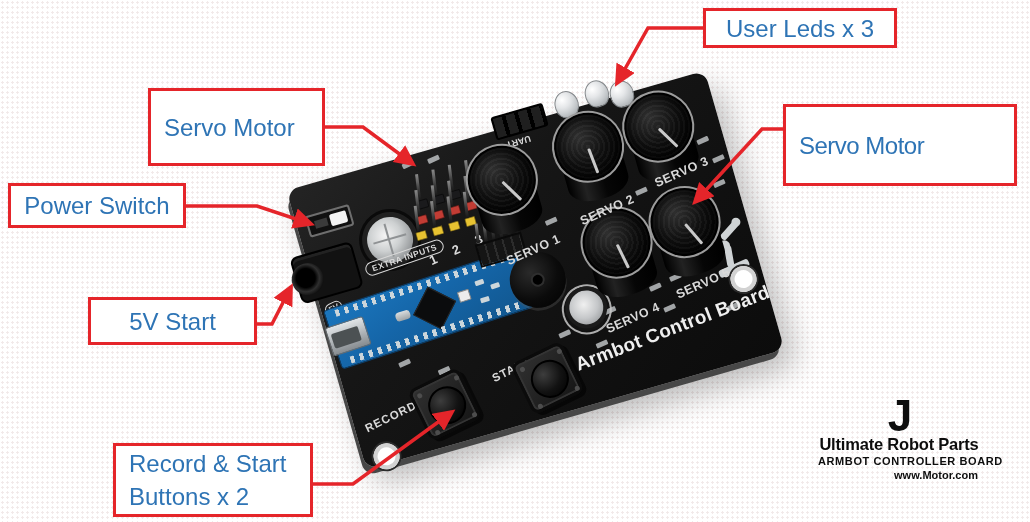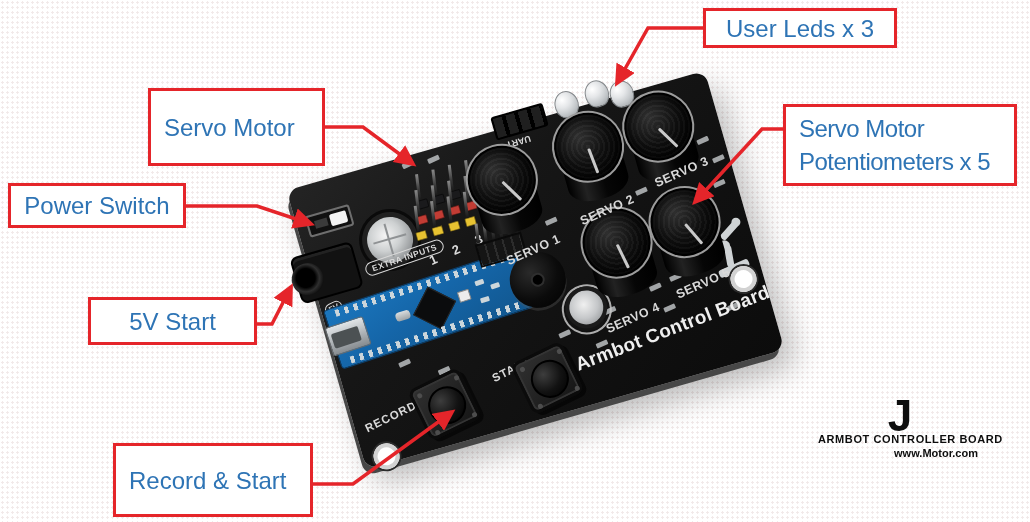--- a/index.html
+++ b/index.html
@@ -301,30 +301,31 @@
     <span>User Leds x 3</span>
   </div>
   <div class="callout left" style="left:148px;top:88px;width:177px;height:78px">
     <span>Servo Motor</span>
   </div>
   <div class="callout center" style="left:8px;top:183px;width:178px;height:45px">
     <span>Power Switch</span>
   </div>
   <div class="callout left" style="left:783px;top:104px;width:234px;height:82px;letter-spacing:-0.5px">
     <span>Servo Motor</span>
-    <span>Potentiometers x 5</span>
   </div>
   <div class="callout center" style="left:88px;top:297px;width:169px;height:48px">
     <span>5V Start</span>
   </div>
   <div class="callout left" style="left:113px;top:443px;width:200px;height:74px">
     <span>Record &amp; Start</span>
+    <span>Buttons x 2</span>
   </div>
 
   <div class="logo">
     <div class="logo-mark">
       <span class="logo-j">J</span>
     </div>
+    <div class="logo-tag">Ultimate Robot Parts</div>
     <div class="logo-prod">ARMBOT CONTROLLER BOARD</div>
     <div class="logo-web">www.Motor.com</div>
   </div>
 
 </div>
 
 </body></html>

